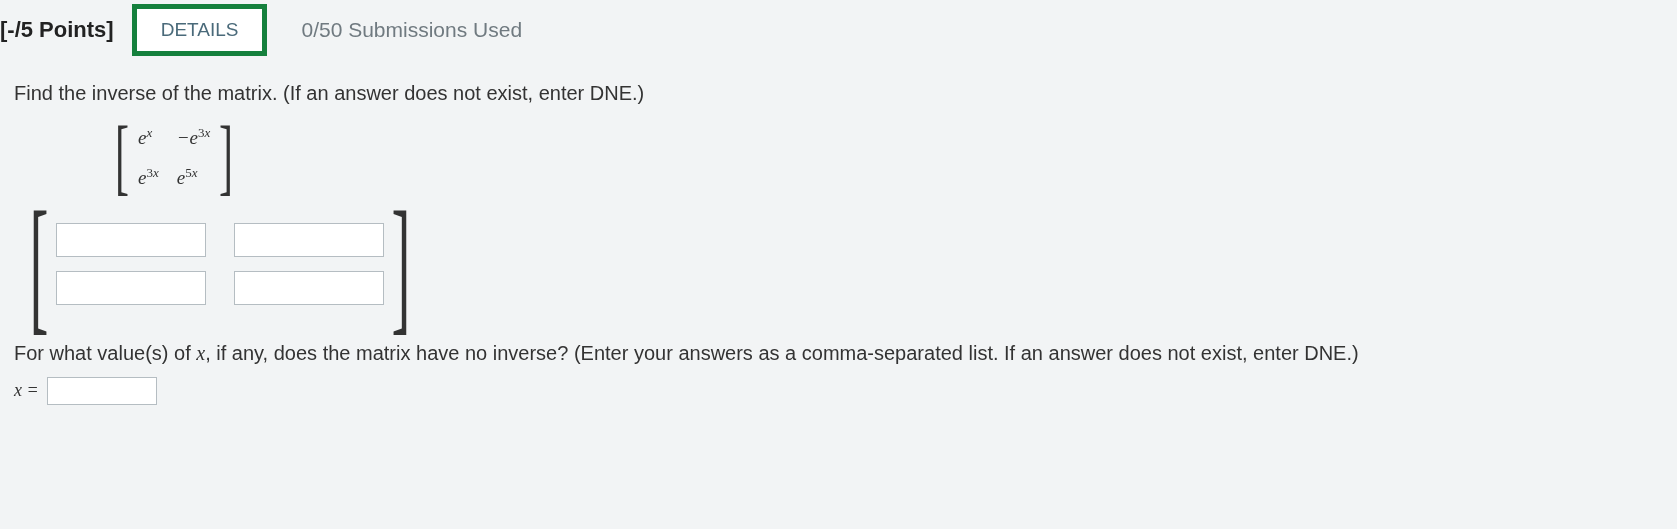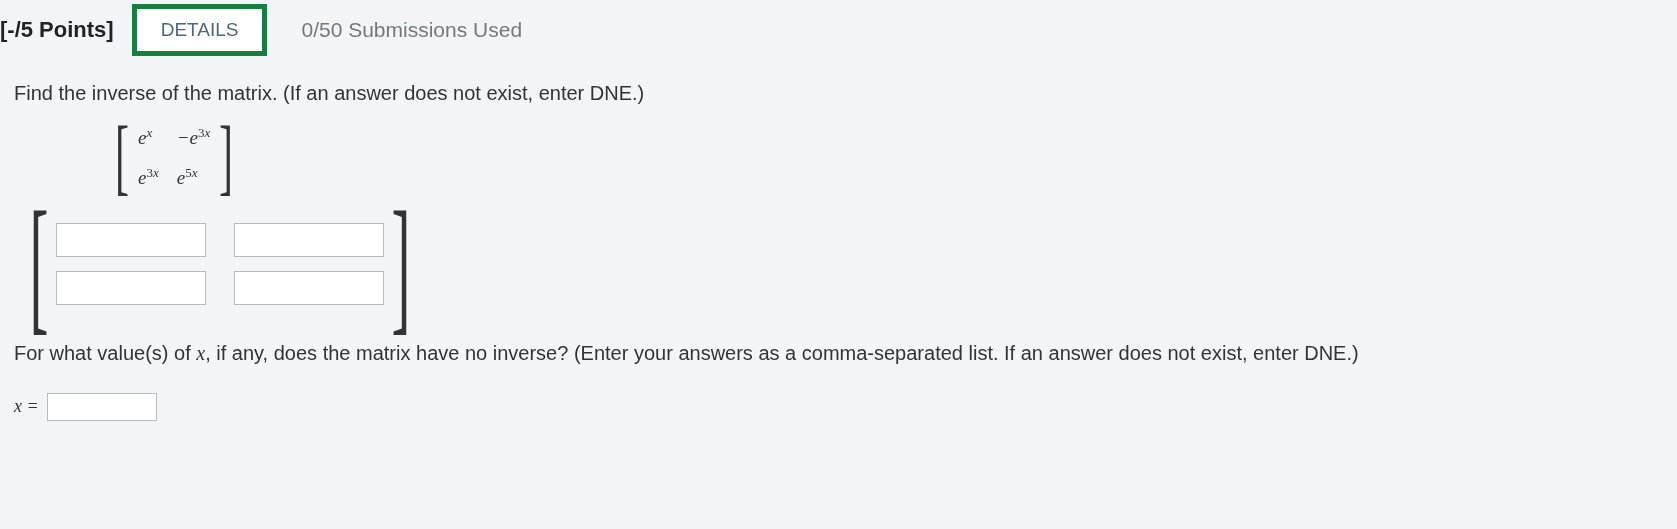--- a/index.html
+++ b/index.html
@@ -120,21 +120,21 @@
       width: 150px;
       height: 34px;
       border: 1px solid #b5bdc2;
       background: #fff;
       padding: 4px 8px;
       font-size: 16px;
     }
     .sub-question {
       font-size: 20px;
       color: #333;
-      margin-bottom: 28px;
+      margin-bottom: 12px;
     }
     .xvar {
       font-family: 'Times New Roman', serif;
       font-style: italic;
     }
     .x-equals-row {
       display: flex;
       align-items: center;
       gap: 8px;
       font-size: 18px;

